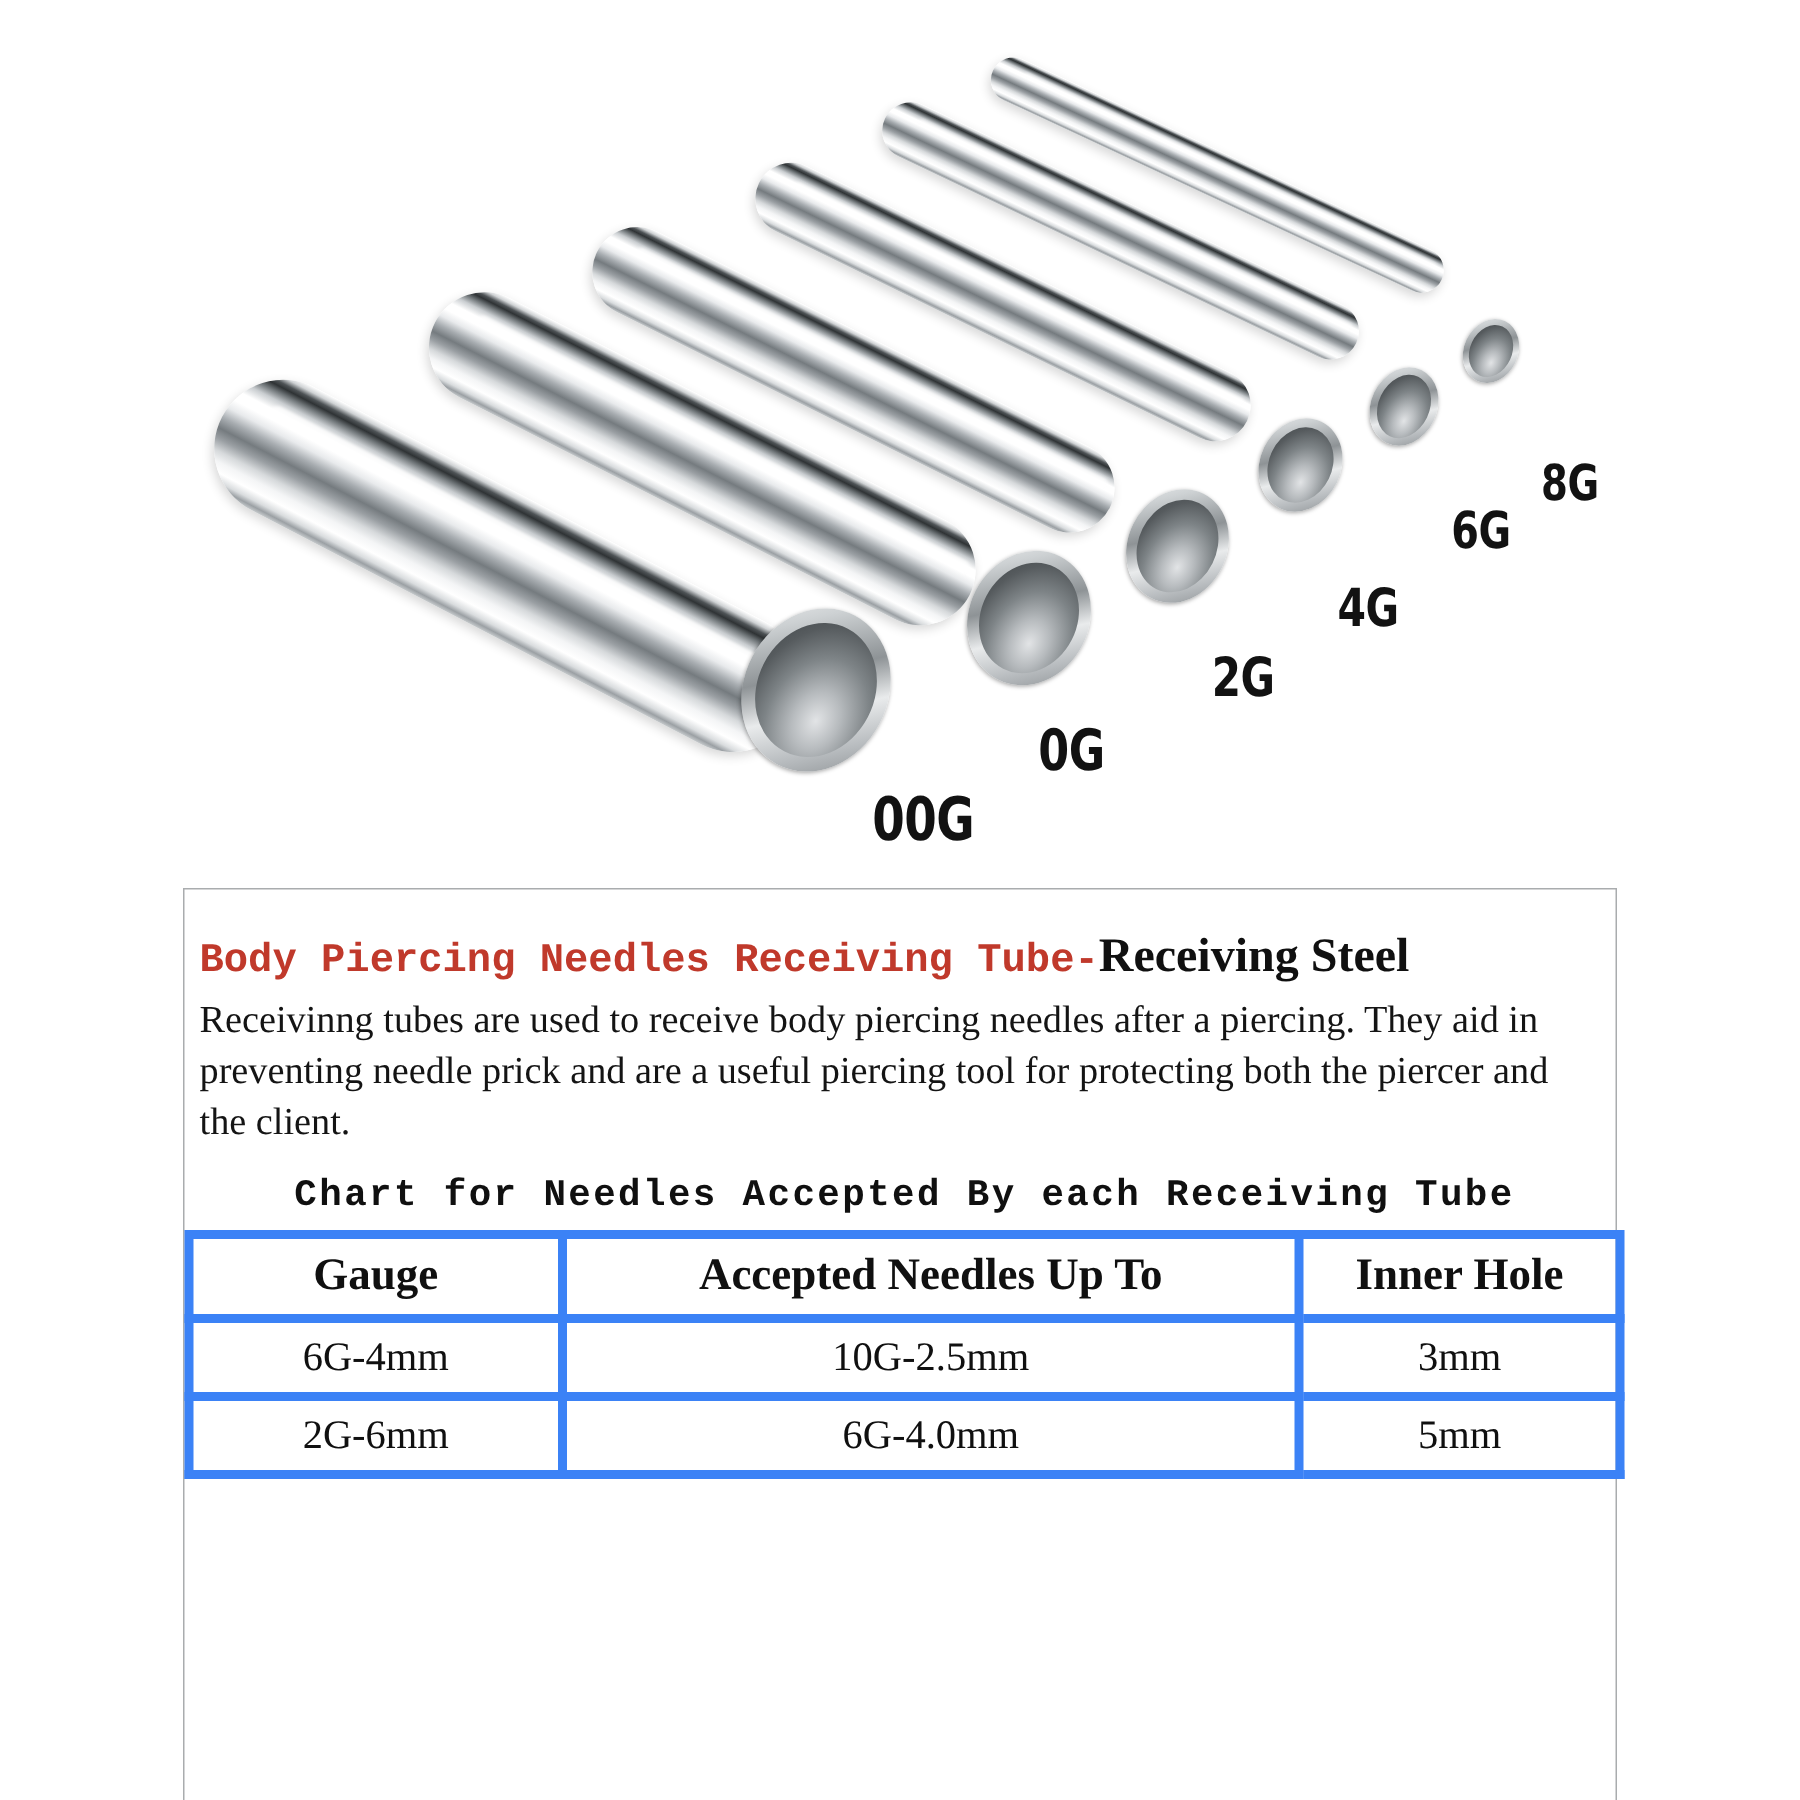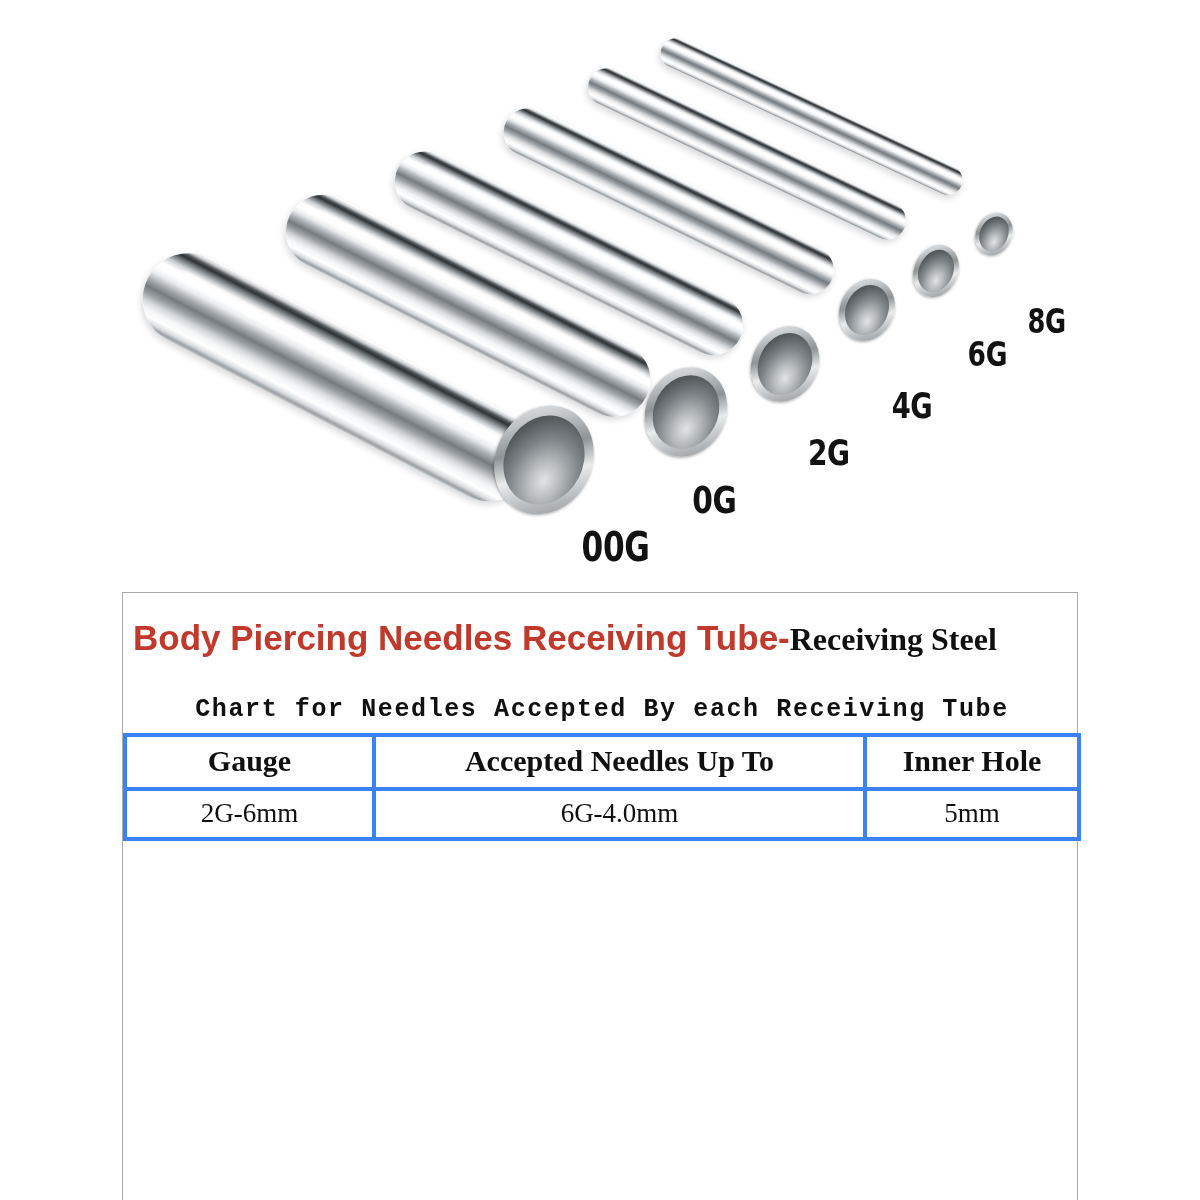--- a/index.html
+++ b/index.html
@@ -116,46 +116,46 @@
     padding: 26px 18px 10px 10px;
   }
   .headline {
     margin: 0 0 6px 0;
     line-height: 1.1;
     white-space: nowrap;
   }
   .headline .red {
     color: #c0392b;
     font-weight: bold;
-    font-size: 35px;
-    font-family: Liberation Sans, sans-serif;
+    font-size: 27px;
+    font-family: Liberation Mono, monospace;
   }
   .headline .black {
     color: #101010;
     font-weight: bold;
     font-size: 32px;
     font-family: "Liberation Serif", serif;
   }
   .blurb p {
     margin: 0;
     font-size: 25.5px;
     line-height: 1.34;
     color: #141414;
     font-family: "Liberation Serif", serif;
   }
 
   
   #spec-table {
     border-collapse: collapse;
     width: 100%;
     table-layout: fixed;
-    margin-top: 14px;
+    margin-top: 0;
   }
   #spec-table td {
-    border: 4px solid #3b82f6;
+    border: 6px solid #3b82f6;
     text-align: center;
     color: #101010;
     font-family: "Liberation Serif", serif;
   }
   .tbl-title {
     font-family: "Liberation Mono", monospace !important;
     color: #c0392b;
     font-weight: bold;
     font-size: 25px;
     letter-spacing: 1.6px;
@@ -231,38 +231,44 @@
   <div class="gauge-label" style="left:1022px; top:302px; font-size:33px;">8G</div>
 
 </div>
 
 <div id="panel">
 
   <div class="blurb">
     <div class="headline">
       <span class="red">Body Piercing Needles Receiving Tube-</span><span class="black">Receiving Steel</span>
     </div>
+    <p>Receivinng tubes are used to receive body piercing needles after a piercing. They aid in preventing needle prick and are a useful piercing tool for protecting both the piercer and the client.</p>
   </div>
 
   <table id="spec-table">
     <colgroup>
       <col class="col-a">
         <col class="col-b">
         <col class="col-c">
     </colgroup>
     <tbody>
       <tr>
         <td class="tbl-title" colspan="3">Chart for Needles Accepted By each Receiving Tube</td>
       </tr>
       <tr class="hdr">
         <td>Gauge</td>
         <td>Accepted Needles Up To</td>
         <td>Inner Hole</td>
       </tr>
       <tr class="row">
+        <td>6G-4mm</td>
+        <td>10G-2.5mm</td>
+        <td>3mm</td>
+      </tr>
+      <tr class="row">
         <td>2G-6mm</td>
         <td>6G-4.0mm</td>
         <td>5mm</td>
       </tr>
     </tbody>
   </table>
 
 </div>
 
 </body></html>

